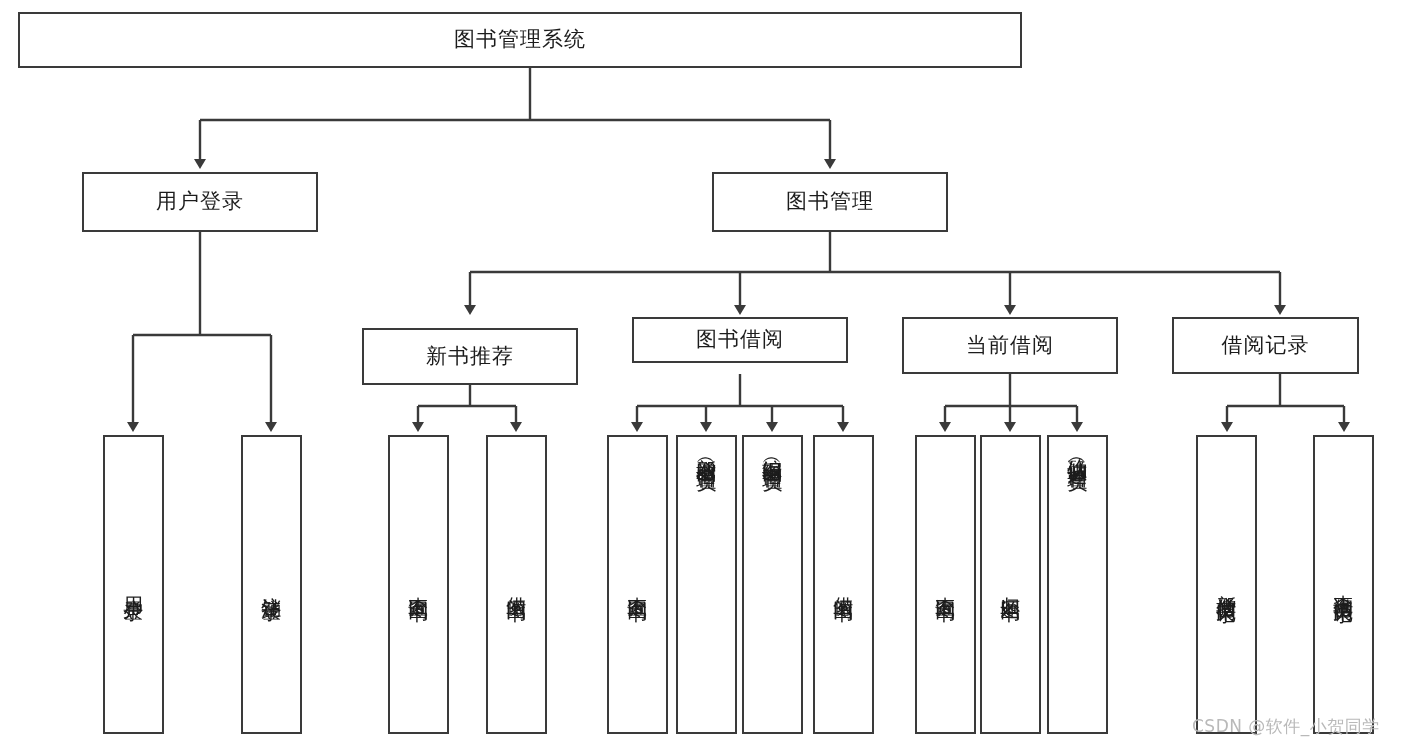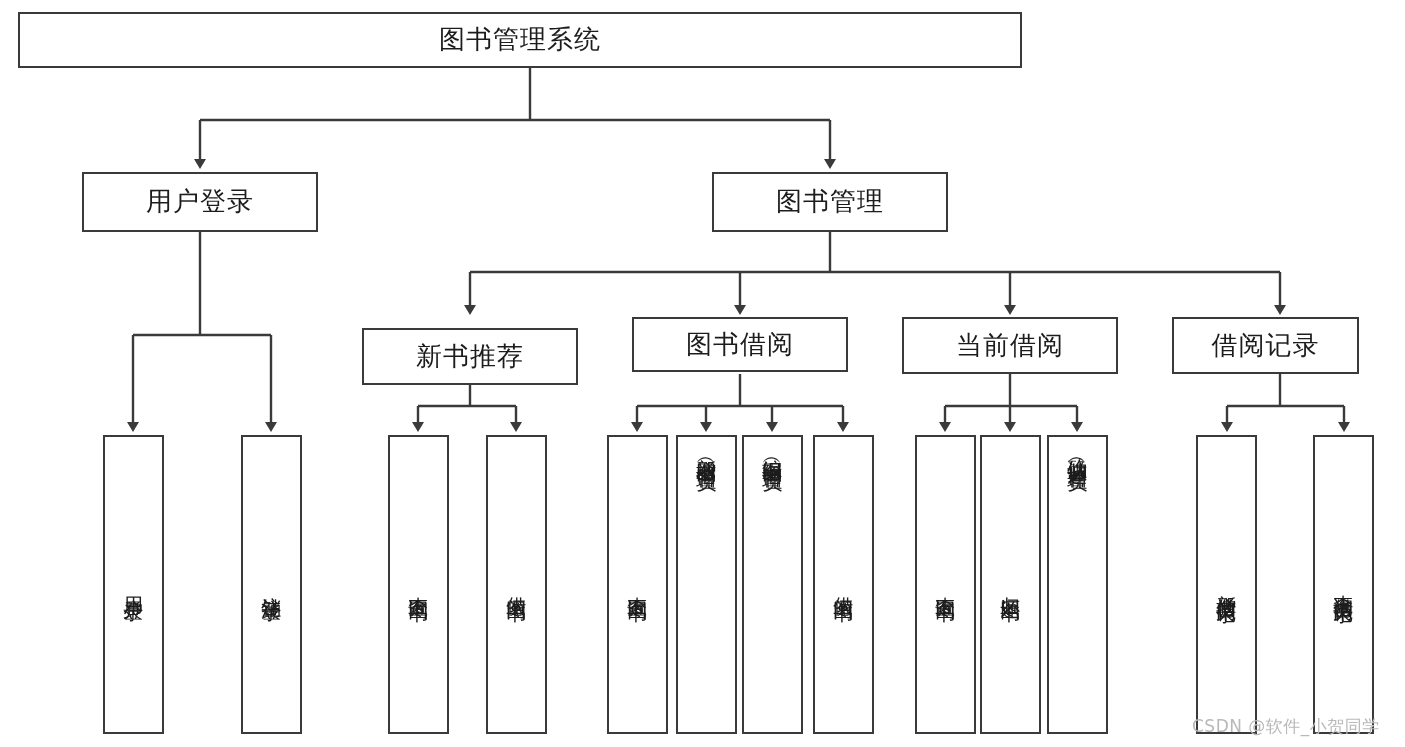--- a/index.html
+++ b/index.html
@@ -28,21 +28,21 @@
     position: absolute;
     box-sizing: border-box;
     border: 2px solid #3a3a3a;
     background: #ffffff;
     display: flex;
     align-items: center;
     justify-content: center;
     color: #1c1c1c;
   }
   .node-h .label {
-    font-size: 26px;
+    font-size: 21px;
     line-height: 1.2;
     letter-spacing: 1px;
     white-space: nowrap;
   }
   .node-v {
     padding: 6px 0;
     align-items: flex-start;
   }
   .node-v .label {
     writing-mode: vertical-rl;
@@ -129,21 +129,21 @@
   <div class="node node-h" style="left:82px; top:172px; width:236px; height:60px;">
     <span class="label">用户登录</span>
   </div>
   <div class="node node-h" style="left:712px; top:172px; width:236px; height:60px;text-align:right;">
     <span class="label">图书管理</span>
   </div>
 
   <div class="node node-h" style="left:362px; top:328px; width:216px; height:57px;">
     <span class="label">新书推荐</span>
   </div>
-  <div class="node node-h" style="left:632px; top:317px; width:216px; height:55px;font-family:Liberation Serif, serif;">
+  <div class="node node-h" style="left:632px; top:317px; width:216px; height:46px;font-family:Liberation Serif, serif;">
     <span class="label">图书借阅</span>
   </div>
   <div class="node node-h" style="left:902px; top:317px; width:216px; height:57px;justify-content:center;">
     <span class="label">当前借阅</span>
   </div>
   <div class="node node-h" style="left:1172px; top:317px; width:187px; height:57px;">
     <span class="label">借阅记录</span>
   </div>
 
   <div class="node node-v center" style="left:103px; top:435px; width:61px; height:299px;">

